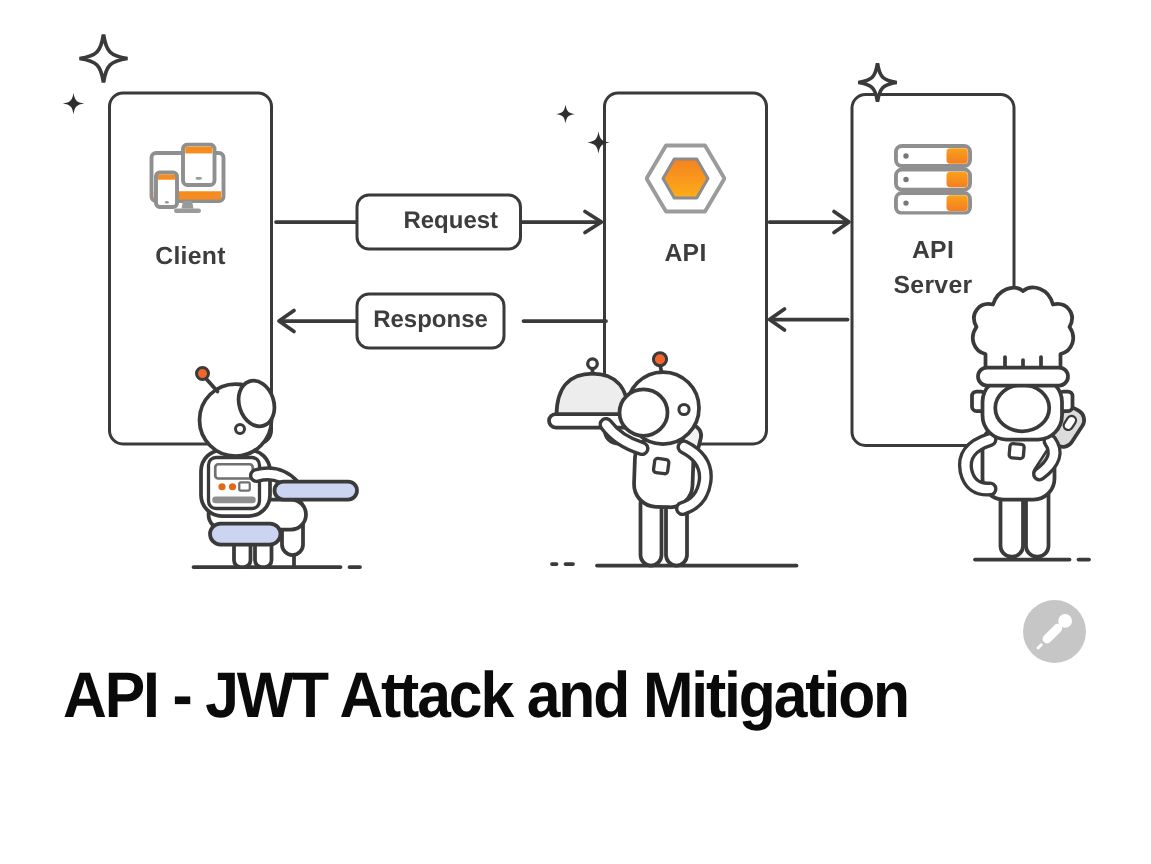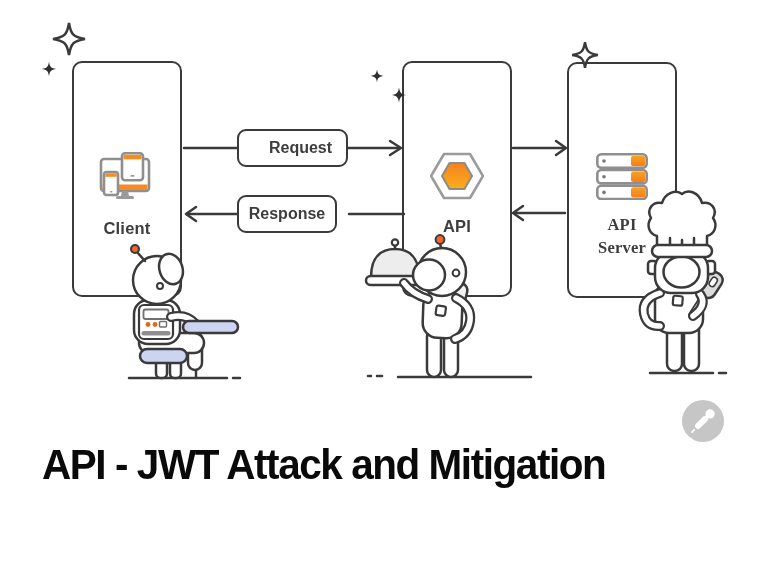--- a/index.html
+++ b/index.html
@@ -4,30 +4,30 @@
 <style>
   html,body { margin:0; padding:0; background:#ffffff; }
   .canvas {
     position:relative; width:767px; height:576px; background:#ffffff;
     overflow:hidden; font-family:"Liberation Sans", sans-serif;
   }
   
   .node {
     position:absolute; background:#fff; border:2.5px solid #3A3A3A;
     border-radius:10px; box-sizing:border-box; z-index:1;
-    display:flex; flex-direction:column; align-items:center; padding-top:89px;
+    display:flex; flex-direction:column; align-items:center; padding-top:32px;
   }
   .node-client  { left:72px;  top:61px; width:110px; height:236px; }
   .node-api     { left:402px; top:61px; width:110px; height:236px;align-items:center; }
   .node-server  { left:567px; top:62px; width:110px; height:236px; }
   .node-label {
     font-weight:bold; font-size:16.5px; color:#3D3D3D; text-align:center;
     line-height:1.4; margin-top:15px; letter-spacing:0.2px;
   }
-  .node-server .node-label { width:70px; margin-top:13px;font-family:Liberation Serif, serif; }
+  .node-server .node-label { width:70px; margin-top:13px; }
   
   .pill {
     position:absolute; background:#fff; border:2.5px solid #3A3A3A; border-radius:9px;
     box-sizing:border-box; display:flex; align-items:center; justify-content:center;
     font-weight:bold; font-size:16px; color:#3D3D3D; z-index:6;
   }
   .pill-request  { left:237px; top:129px; width:111px; height:38px;padding-left:16px; }
   .pill-response { left:237px; top:195px; width:100px; height:38px; }
   
   .overlay { position:absolute; left:0; top:0; width:767px; height:576px; z-index:5; }

